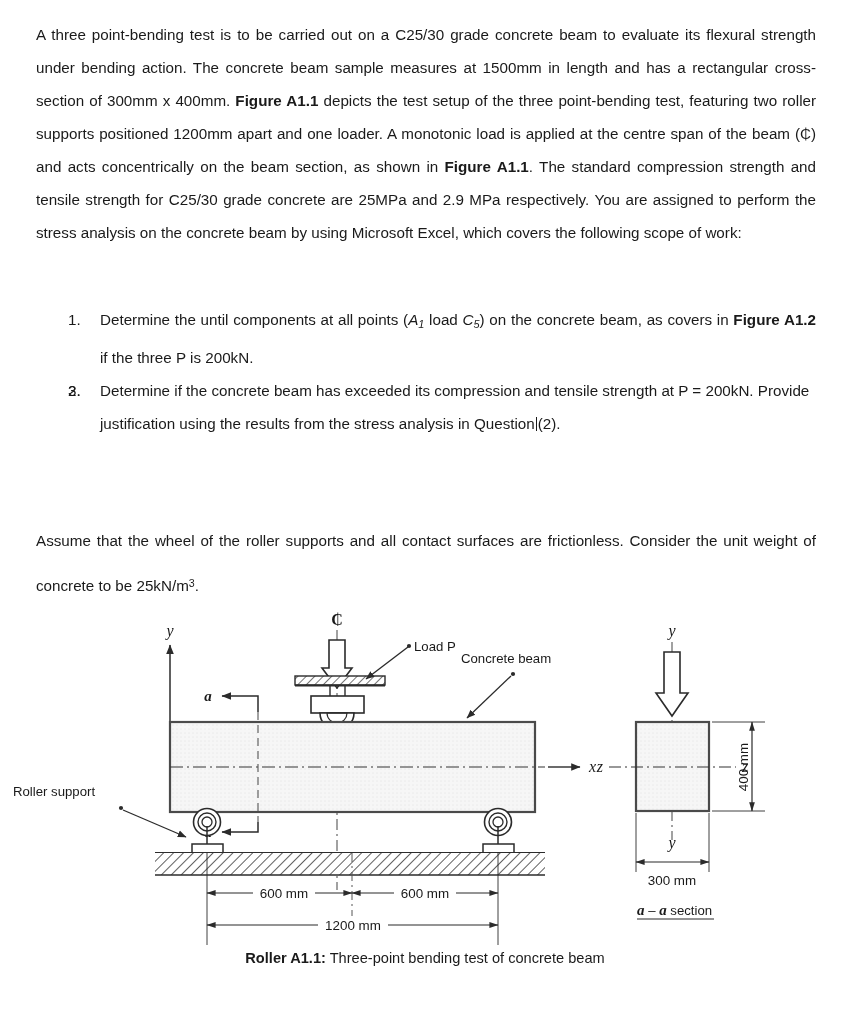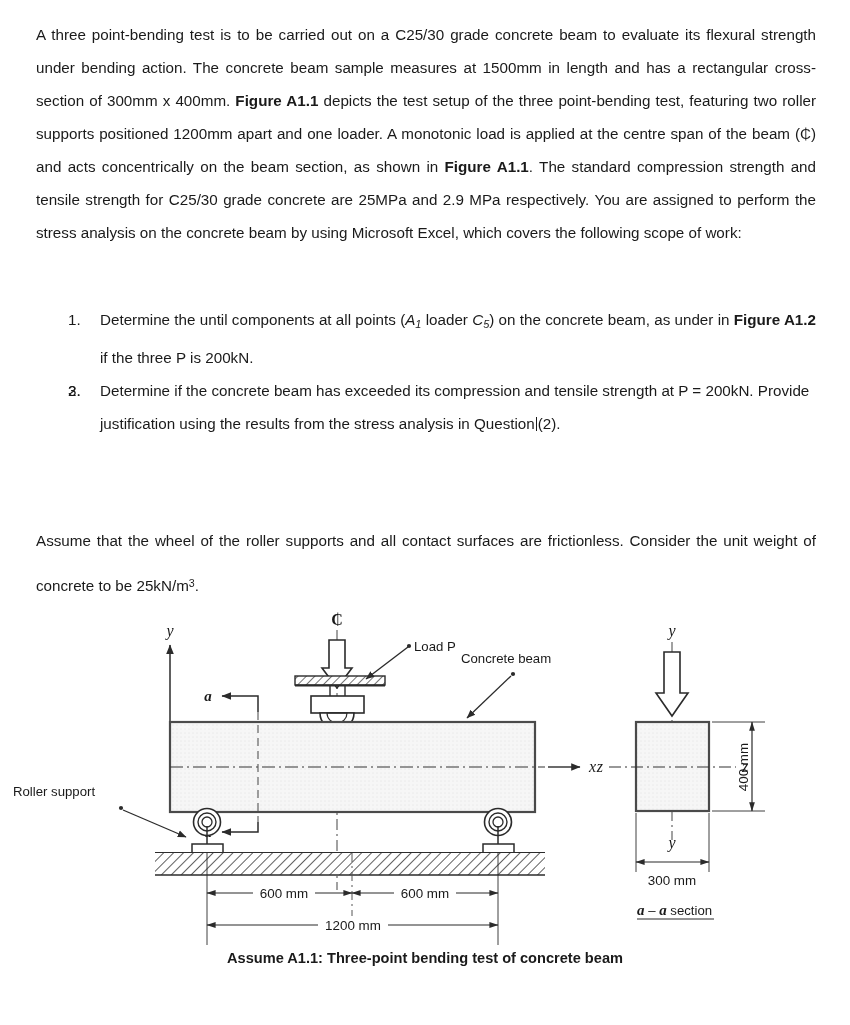--- a/index.html
+++ b/index.html
@@ -88,41 +88,41 @@
   }
   .fig-caption {
     position: absolute;
     left: 0;
     top: 950px;
     width: 850px;
     text-align: center;
     font-size: 14.6px;
     font-weight: bold;
   }
-  .fig-caption .cap-rest { font-weight: bold; }
+  .fig-caption .cap-rest { font-weight: normal; }
   svg { display: block; }
   text { font-family: "Liberation Sans", sans-serif; fill: #1a1a1a; }
   .lbl { font-size: 13.2px; }
   .lbl-it { font-size: 16px; font-style: italic; font-family: "Liberation Serif", serif; }
   .lbl-it-b { font-size: 15px; font-style: italic; font-weight: bold; font-family: "Liberation Serif", serif; }
   .dim { font-size: 13.4px; }
 </style>
 </head>
 <body>
 
 <div class="page">
 
   <div class="body-text">
     <p class="para"><span>A three point-bending test is to be carried out on a C25/30 grade concrete beam to evaluate its flexural strength under bending action. The concrete beam sample measures at 1500mm in length and has a rectangular cross-section of 300mm x 400mm. </span><span class="b">Figure A1.1</span><span> depicts the test setup of the three point-bending test, featuring two roller supports positioned 1200mm apart and one loader. A monotonic load is applied at the centre span of the beam (₵) and acts concentrically on the beam section, as shown in </span><span class="b">Figure A1.1</span><span>. The standard compression strength and tensile strength for C25/30 grade concrete are 25MPa and 2.9 MPa respectively. You are assigned to perform the stress analysis on the concrete beam by using Microsoft Excel, which covers the following scope of work:</span></p>
   </div>
 
   <div class="numlist">
 
     <div class="li">
-      <span class="marker">1.</span><span>Determine the until components at all points (</span><span class="it">A</span><span class="sub">1</span><span> loader </span><span class="it">C</span><span class="sub">5</span><span>) on the concrete beam, as under in </span><span class="b">Figure A1.2</span><span> if the three P is 200kN.</span>
+      <span class="marker">1.</span><span>Determine the until components at all points (</span><span class="it">A</span><span class="sub">1</span><span> load </span><span class="it">C</span><span class="sub">5</span><span>) on the concrete beam, as covers in </span><span class="b">Figure A1.2</span><span> if the three P is 200kN.</span>
     </div>
 
     <div class="li">
       <span class="marker">2.</span>
     </div>
 
     <div class="li li-last">
       <span class="marker">3.</span><span>Determine if the concrete beam has exceeded its compression and tensile strength at P = 200kN. Provide justification using the results from the stress analysis in Question</span><span class="caret"></span><span>(2).</span>
     </div>
 
@@ -269,16 +269,16 @@
 
       <g>
         <text x="637" y="315"><tspan class="lbl-it-b">a</tspan><tspan class="lbl"> – </tspan><tspan class="lbl-it-b">a</tspan><tspan class="lbl"> section</tspan></text>
         <line x1="637" y1="319" x2="714" y2="319" stroke="#2b2b2b" stroke-width="1.1"></line>
       </g>
 
     </svg>
   </div>
 
   <div class="fig-caption">
-    <span>Assume A1.1:</span><span class="cap-rest"> Three-point bending test of concrete beam</span>
+    <span>Roller A1.1:</span><span class="cap-rest"> Three-point bending test of concrete beam</span>
   </div>
 
 </div>
 
 </body></html>

